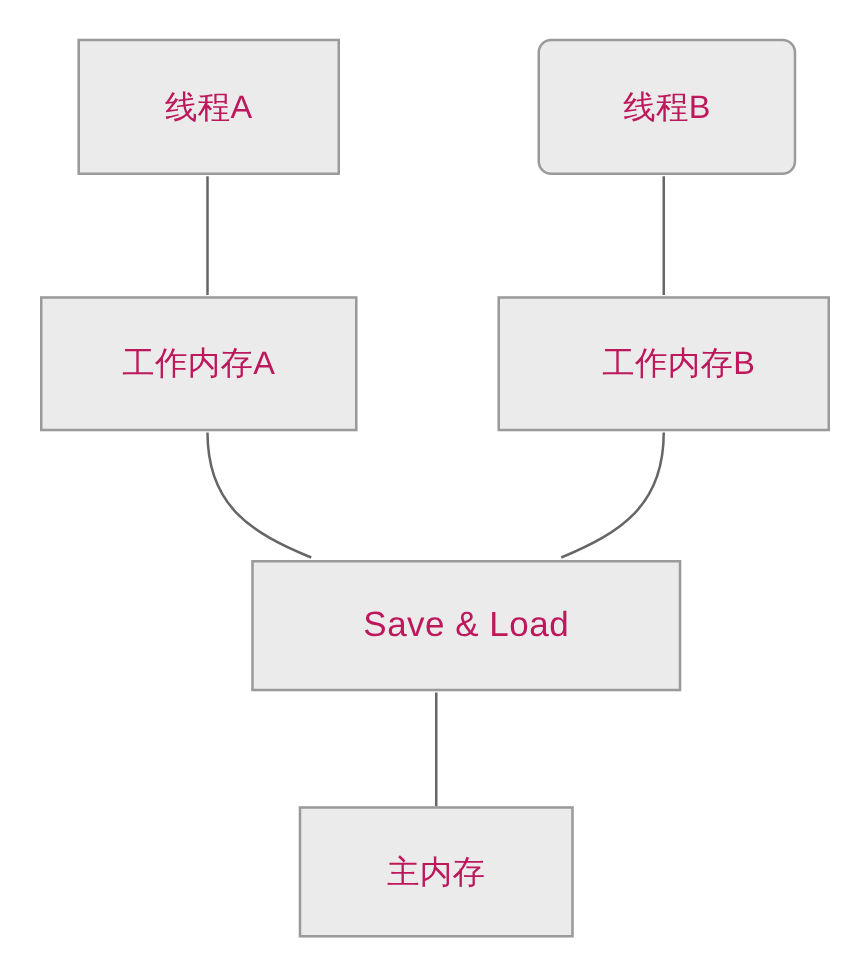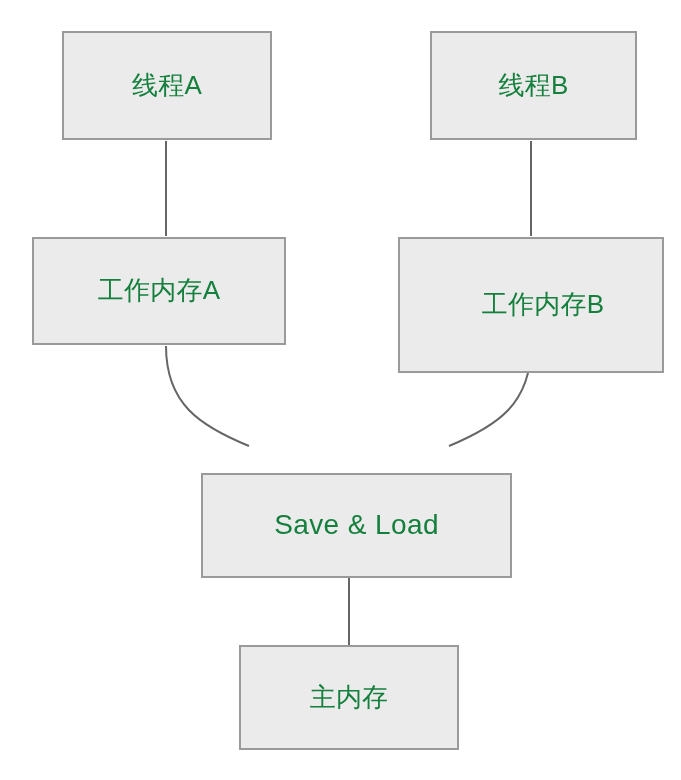--- a/index.html
+++ b/index.html
@@ -31,36 +31,36 @@
     background: #ebebeb;
     border: 2px solid #9a9a9a;
     display: flex;
     align-items: center;
     justify-content: center;
     z-index: 2;
   }
   .node-label {
     font-size: 26px;
     line-height: 1.15;
-    color: #15803d;
+    color: #be185d;
     letter-spacing: 0.2px;
     white-space: nowrap;
     text-align: center;
   }
   .node-label.latin {
     font-size: 28px;
     letter-spacing: 0.4px;
   }
 
   
   #node-thread-a      { left: 62px;  top: 31px;  width: 210px; height: 109px; }
-  #node-thread-b      { left: 430px; top: 31px;  width: 207px; height: 109px; }
+  #node-thread-b      { left: 430px; top: 31px;  width: 207px; height: 109px; border-radius: 11px; }
   #node-working-mem-a { left: 32px;  top: 237px; width: 254px; height: 108px; }
-  #node-working-mem-b { left: 398px; top: 237px; width: 266px; height: 136px; padding-left: 24px; }
-  #node-save-load     { left: 201px; top: 448px; width: 311px; height: 105px; margin-top: 25px; }
+  #node-working-mem-b { left: 398px; top: 237px; width: 266px; height: 108px; padding-left: 24px; }
+  #node-save-load     { left: 201px; top: 448px; width: 344px; height: 105px; }
   #node-main-memory   { left: 239px; top: 645px; width: 220px; height: 105px; }
 </style>
 </head>
 <body>
 
 <div id="diagram-canvas">
 
   <svg id="edge-layer" viewBox="0 0 681 780" width="681" height="780" xmlns="http://www.w3.org/2000/svg">
     <path fill="none" stroke="#666666" stroke-width="2" d="M 166 141 L 166 236"></path>
     <path fill="none" stroke="#666666" stroke-width="2" d="M 531 141 L 531 236"></path>

